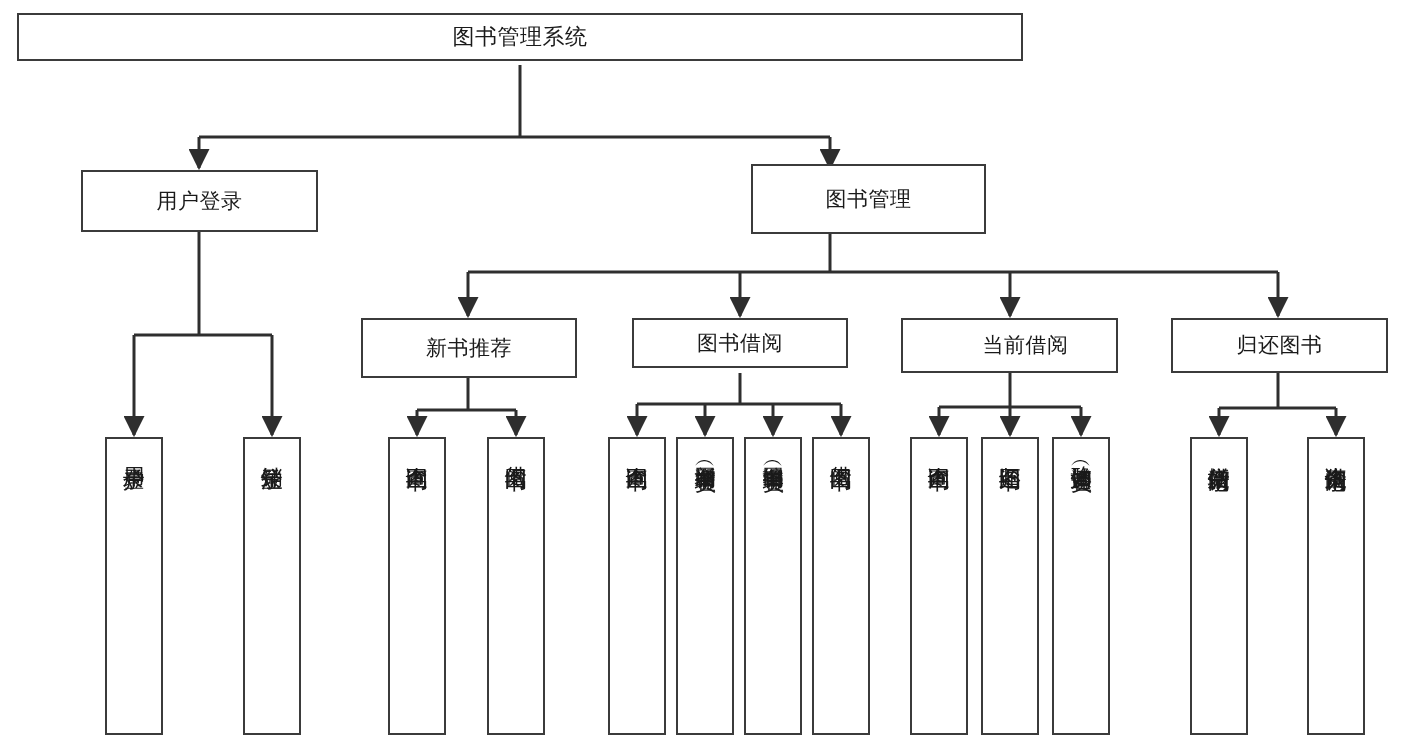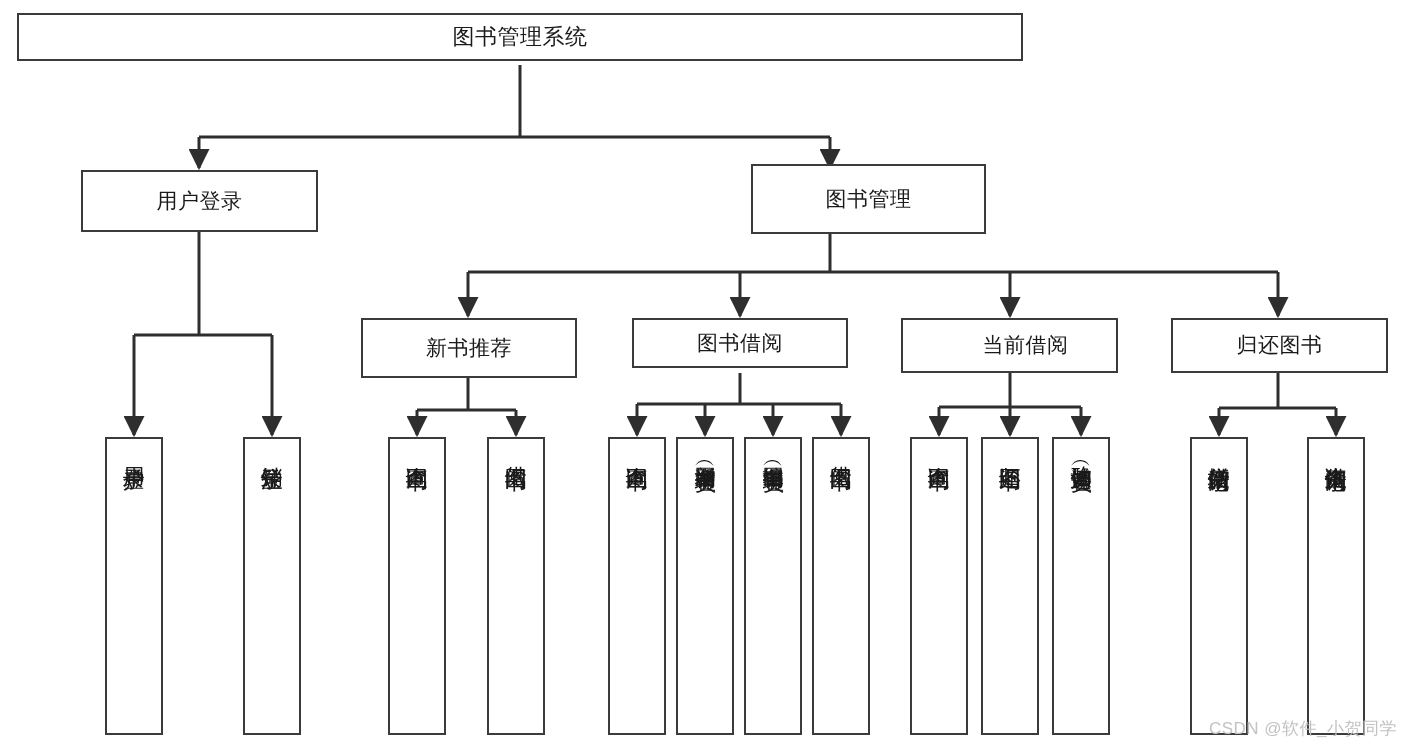--- a/index.html
+++ b/index.html
@@ -191,15 +191,14 @@
     <span class="node-label">确认归还（管理员）</span>
   </div>
 
   <div class="node vertical" style="left:1190px; top:437px; width:58px; height:298px;">
     <span class="node-label">新增借阅记录</span>
   </div>
   <div class="node vertical" style="left:1307px; top:437px; width:58px; height:298px;">
     <span class="node-label">查询借阅记录</span>
   </div>
 
-  <div id="watermark">CSDN @软件_小贺同学</div>
 
 </div>
 
 </body></html>

